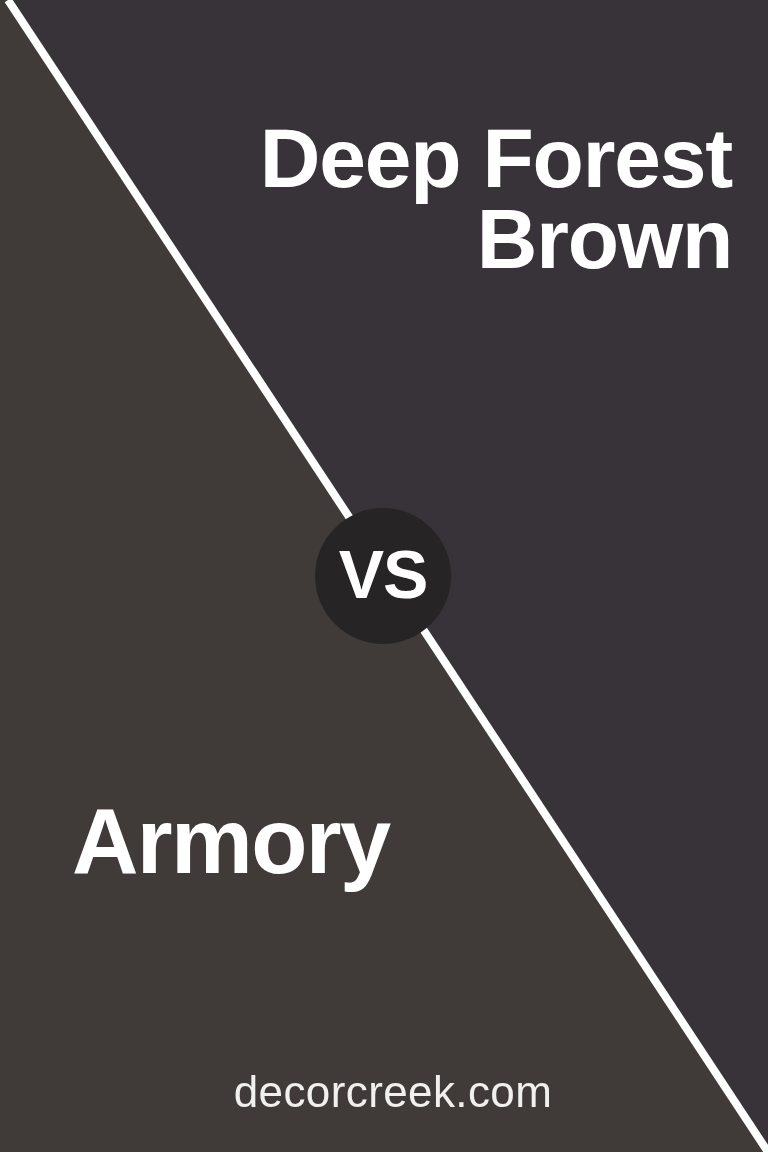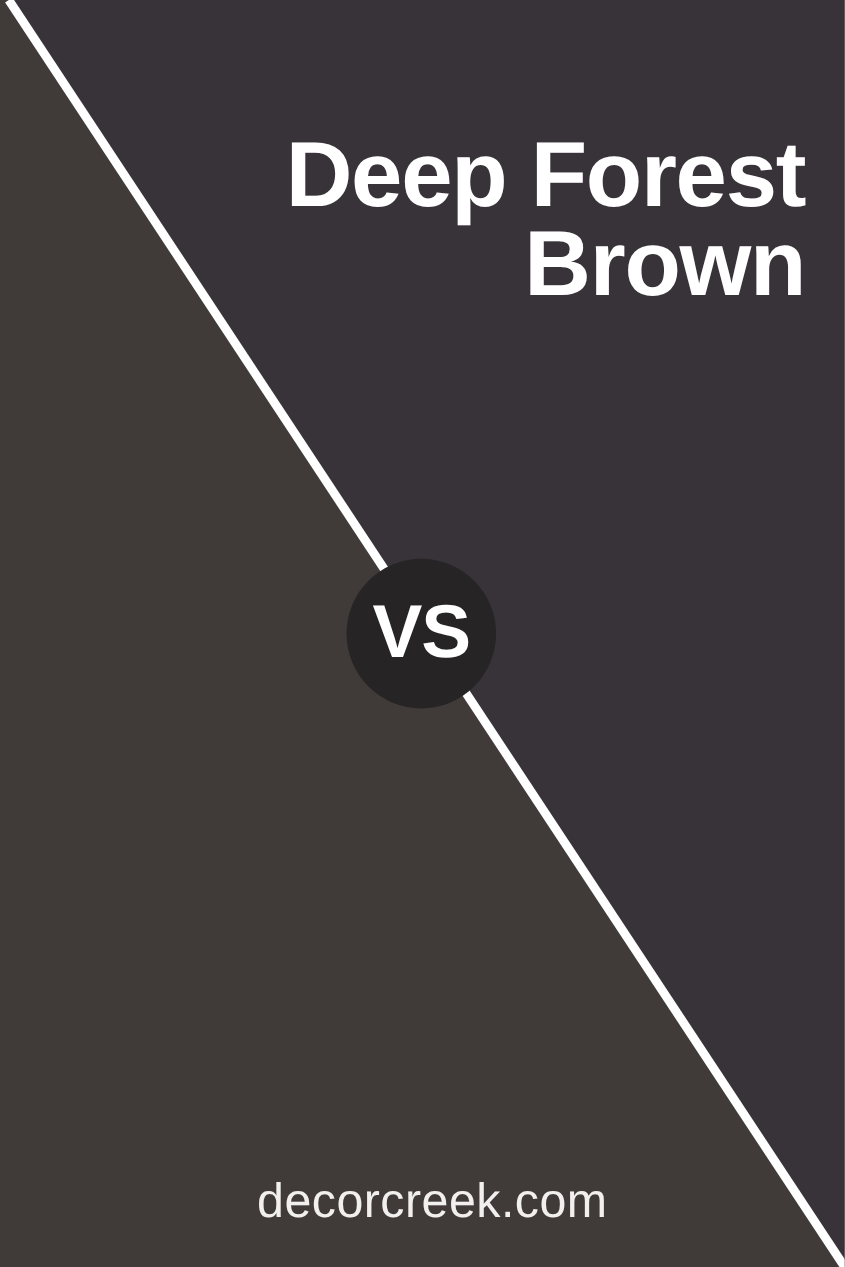--- a/index.html
+++ b/index.html
@@ -136,18 +136,21 @@
 
   <div class="title-block">
     <span class="title-line">Deep Forest</span>
     <span class="title-line">Brown</span>
   </div>
 
   <div class="vs-badge">
     <span class="vs-badge-label">VS</span>
   </div>
 
+  <div class="name-block">
+    <span class="name-line">Armory</span>
+  </div>
 
   <div class="footer">
     <span class="footer-text">decorcreek.com</span>
   </div>
 
 </div>
 
 </body></html>

